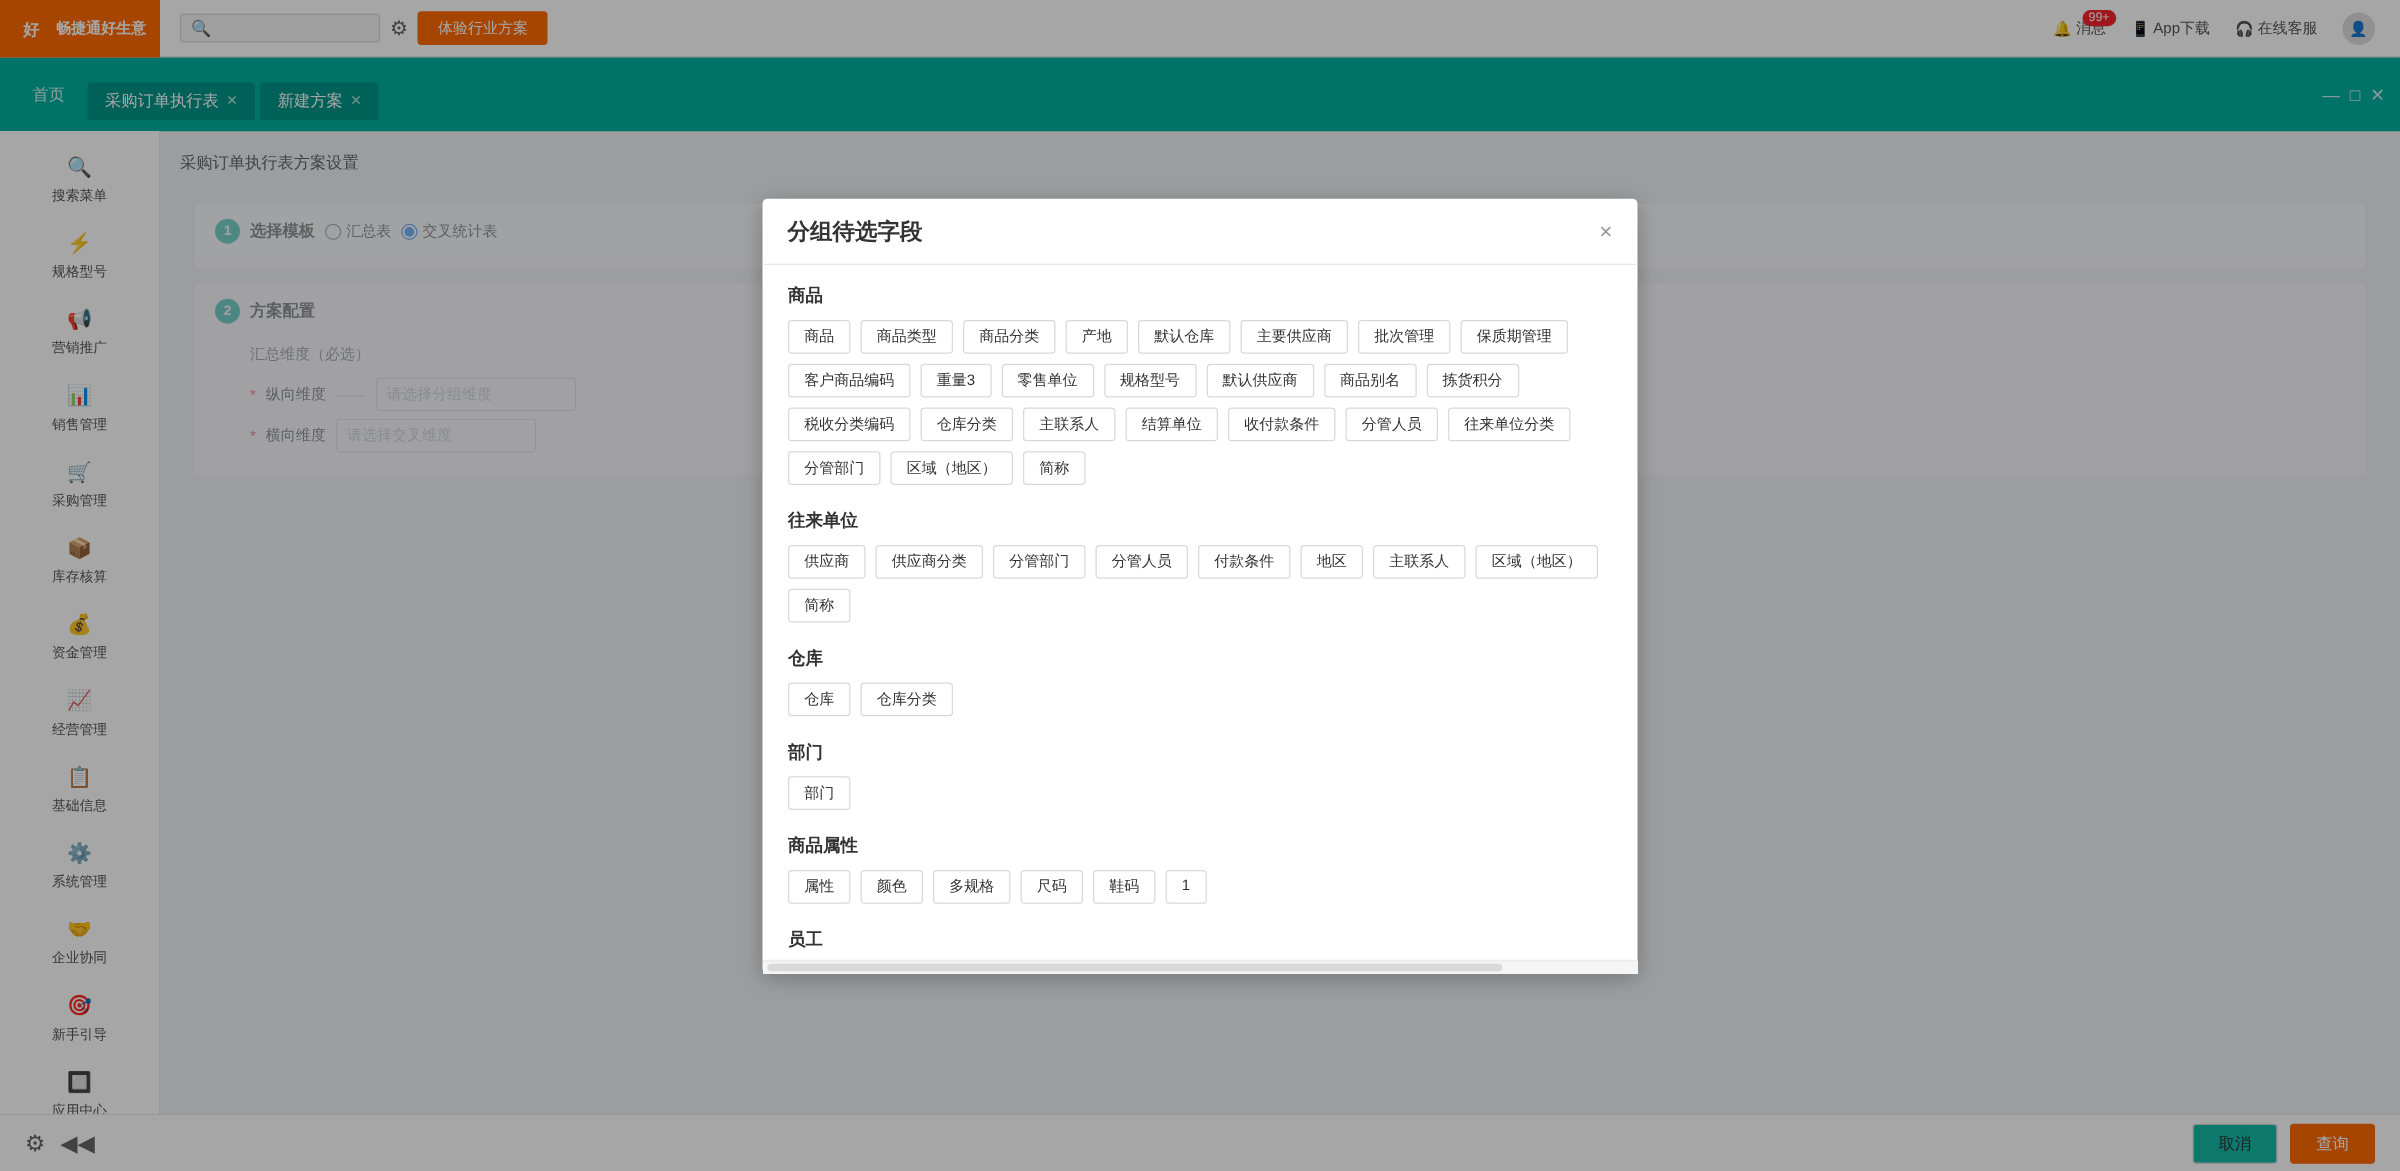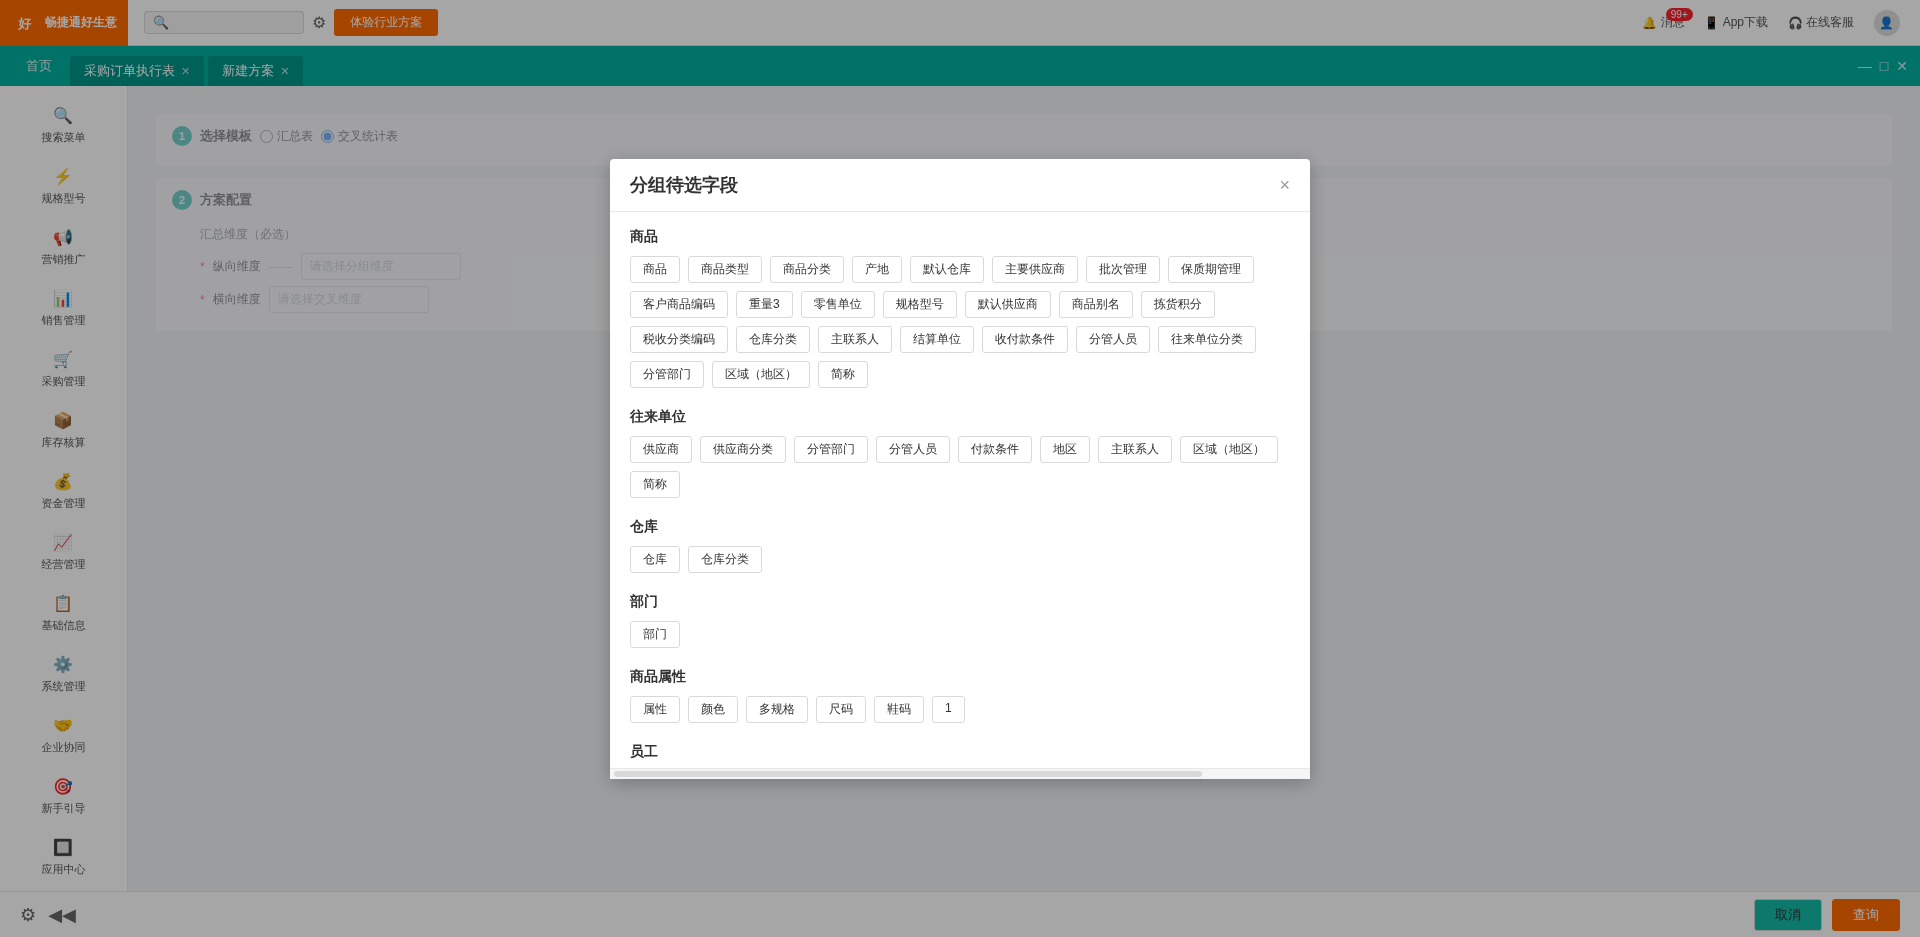--- a/index.html
+++ b/index.html
@@ -165,21 +165,21 @@
       color: #fff;
       border-radius: 50%;
       display: flex; align-items: center; justify-content: center;
       font-size: 11px; font-weight: bold;
     }
 
     
     .nav-tabs {
       display: flex;
       align-items: center;
-      height: 40px;
+      height: 59px;
       background: #00b0a0;
       padding: 0 12px;
       gap: 4px;
     }
     .nav-tab {
       padding: 6px 14px;
       color: rgba(255,255,255,0.85);
       cursor: pointer;
       font-size: 13px;
       border-radius: 3px 3px 0 0;
@@ -368,20 +368,21 @@
       <span style="font-size:11px;">应用中心</span>
     </div>
     <div class="sidebar-item">
       <span class="s-icon">💬</span>
       <span style="font-size:11px;">企业微信</span>
     </div>
 
   </div>
 
   <div class="main-content">
+    <div class="page-title">采购订单执行表方案设置</div>
 
     <div class="bg-content">
 
       <div class="step-section">
         <div class="step-header">
           <div class="step-num">1</div>
           <span>选择模板</span>
           <label style="display:flex;align-items:center;gap:4px;font-weight:normal;font-size:12px;">
             <input type="radio" name="template" style="">
             <span>汇总表</span>

